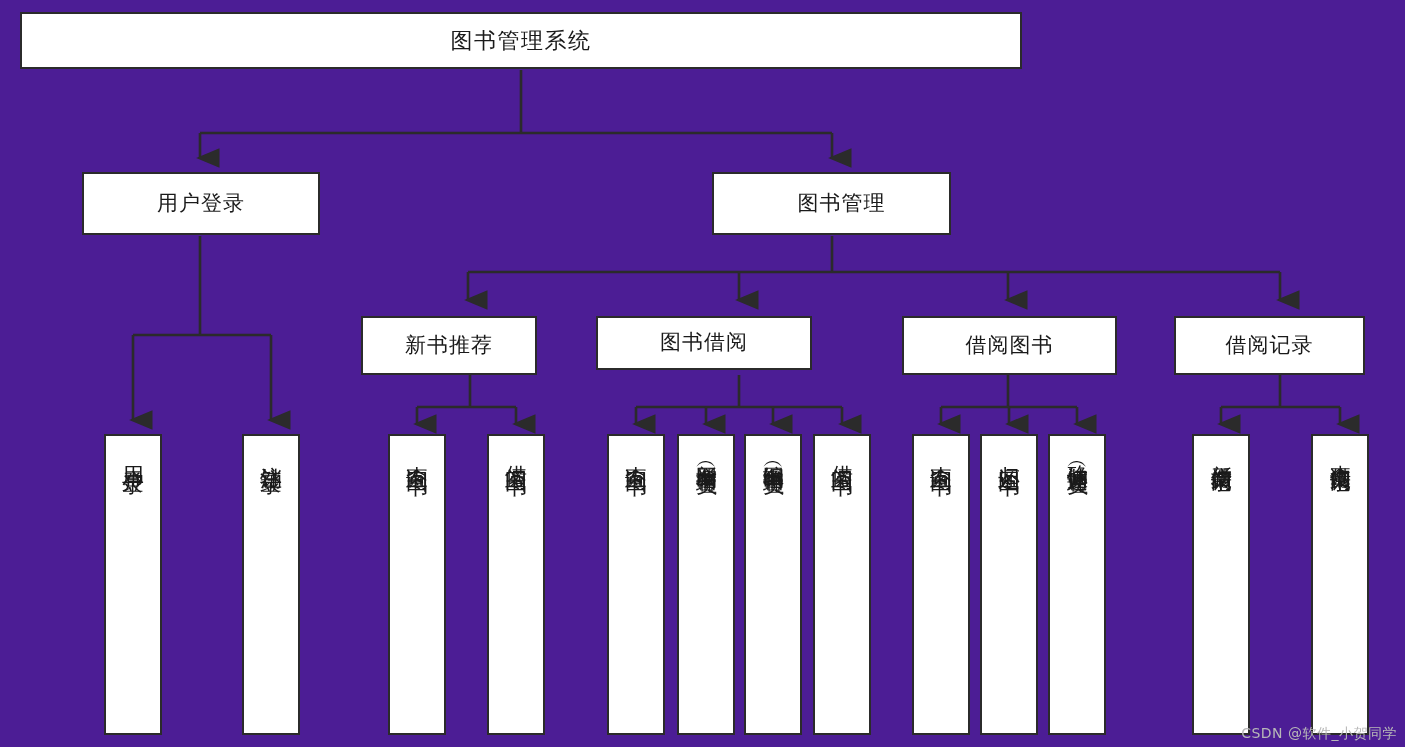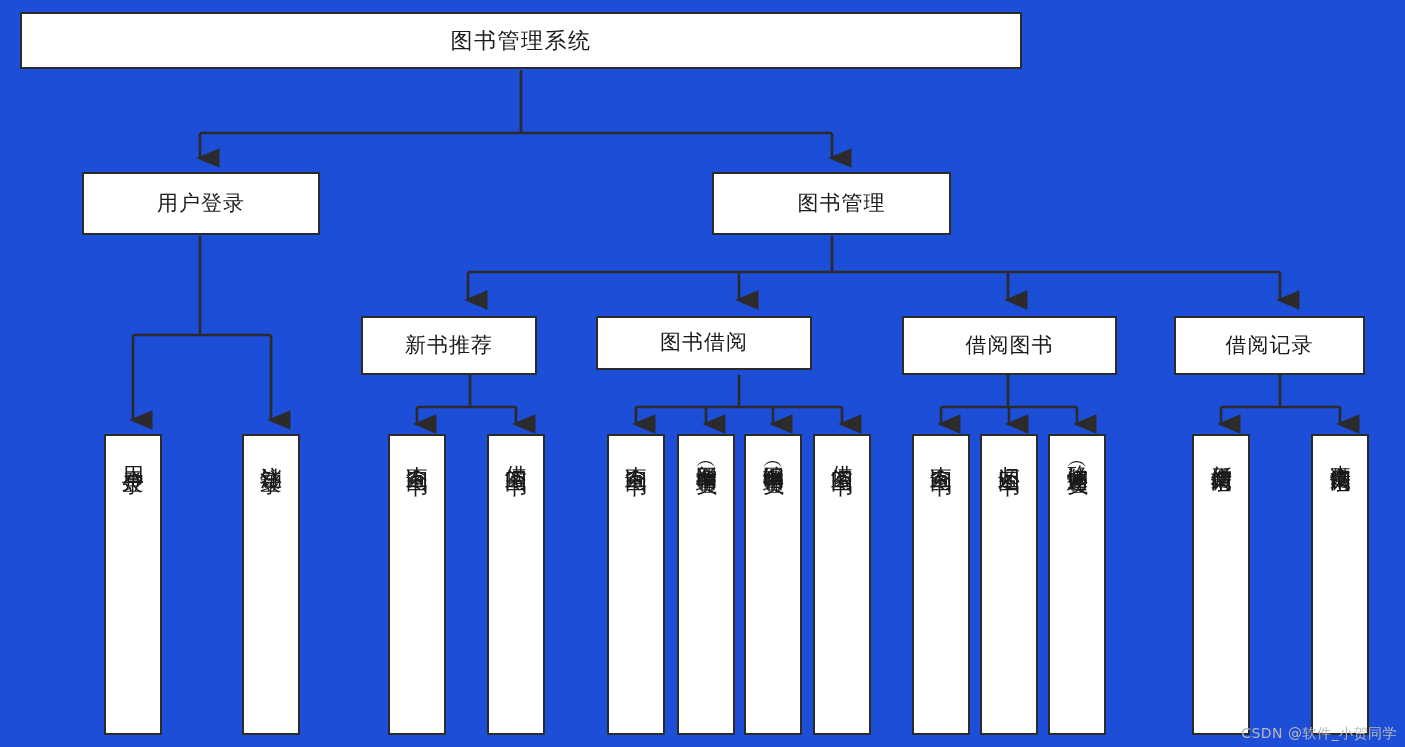--- a/index.html
+++ b/index.html
@@ -8,21 +8,21 @@
     padding: 0;
     background: #ffffff;
   }
   body {
     font-family: "DejaVu Sans", "Liberation Sans", sans-serif;
   }
   #diagram-root {
     position: relative;
     width: 1405px;
     height: 747px;
-    background: #1d4ed8;
+    background: #4c1d95;
     overflow: hidden;
   }
   #edges {
     position: absolute;
     left: 0;
     top: 0;
     width: 1405px;
     height: 747px;
     pointer-events: none;
   }

